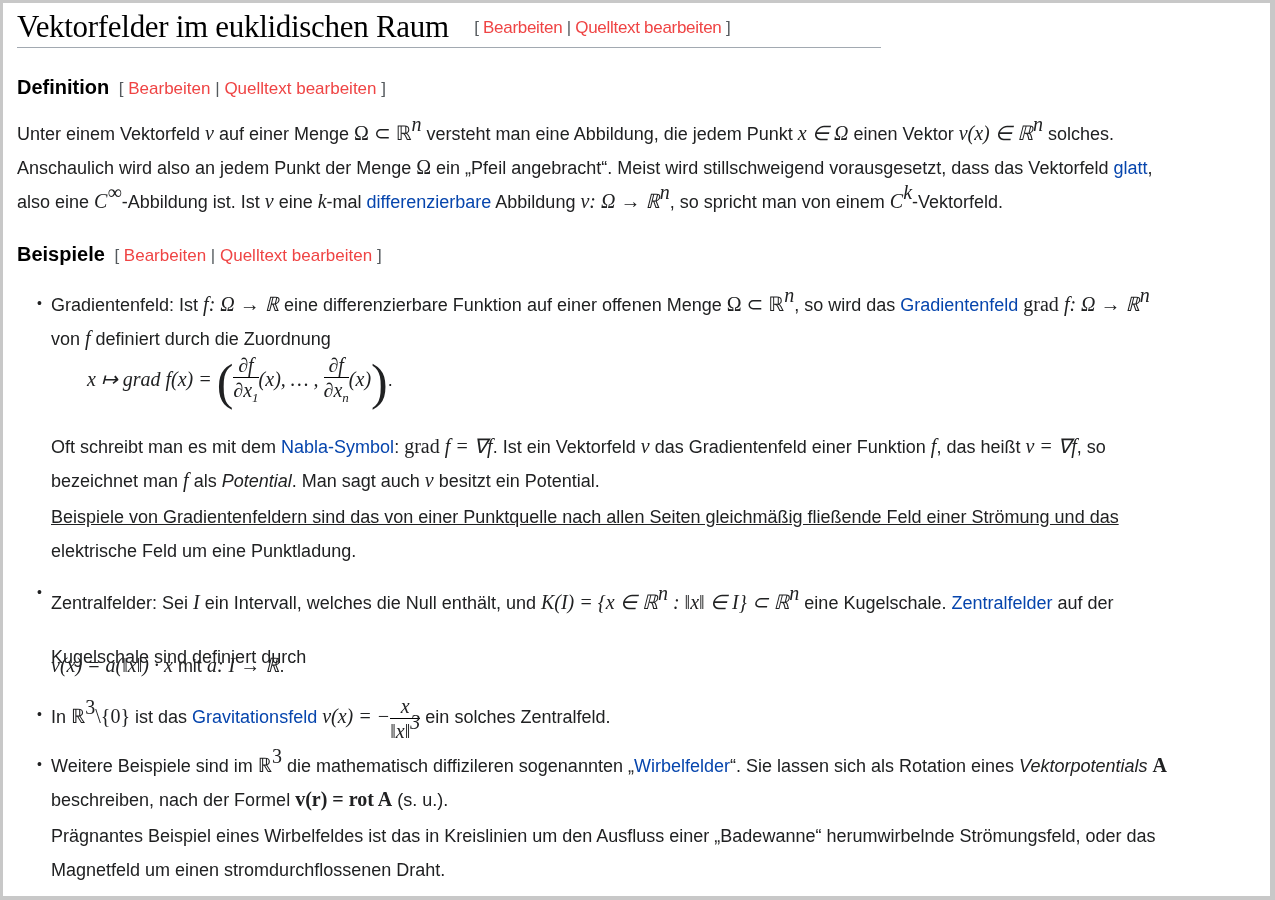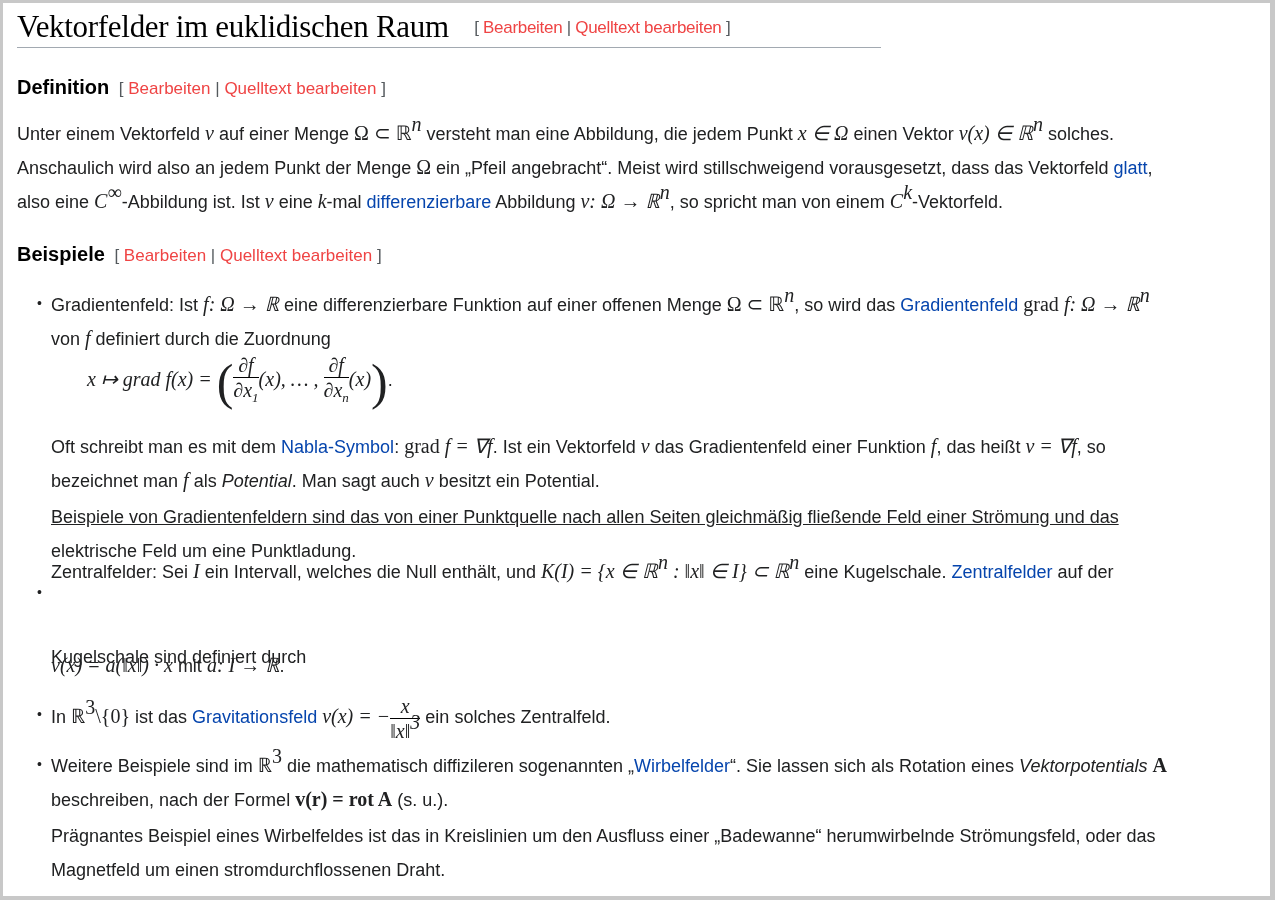--- a/index.html
+++ b/index.html
@@ -91,21 +91,21 @@
   <div class="p ind" style="top:426px;">
     <span>Oft schreibt man es mit dem </span><a href="#" class="lk">Nabla-Symbol</a><span>: </span><span class="mr">grad</span><span class="m"> f = ∇f</span><span>. Ist ein Vektorfeld </span><span class="m">v</span><span> das Gradientenfeld einer Funktion </span><span class="m">f</span><span>, das heißt </span><span class="m">v = ∇f</span><span>, so</span>
   </div>
   <div class="p ind" style="top:460px;">
     <span>bezeichnet man </span><span class="m">f</span><span> als </span><i>Potential</i><span>. Man sagt auch </span><span class="m">v</span><span> besitzt ein Potential.</span>
   </div>
   <div class="p ind" style="top:497px;text-decoration:underline;">Beispiele von Gradientenfeldern sind das von einer Punktquelle nach allen Seiten gleichmäßig fließende Feld einer Strömung und das</div>
   <div class="p ind" style="top:531px;text-align:center;">elektrische Feld um eine Punktladung.</div>
 
   <span class="bullet" style="top:581px;">•</span>
-  <div class="p ind" style="top:551px;text-align:center;">
+  <div class="p ind" style="top:582px;text-align:center;">
     <span>Zentralfelder: Sei </span><span class="m">I</span><span> ein Intervall, welches die Null enthält, und </span><span class="m">K(I) = {x ∈ ℝ</span><sup class="m">n</sup><span class="m"> : ‖x‖ ∈ I} ⊂ ℝ</span><sup class="m">n</sup><span> eine Kugelschale. </span><a href="#" class="lk">Zentralfelder</a><span> auf der</span>
   </div>
   <div class="p ind" style="top:637px;">Kugelschale sind definiert durch</div>
   <div class="p ind" style="top:645px;">
     <span class="m">v(x) = a(‖x‖) · x</span><span> mit </span><span class="m">a: I → ℝ</span><span>.</span>
   </div>
 
   <span class="bullet" style="top:703px;">•</span>
   <div class="p ind" style="top:686px; line-height:54px;">
     <span>In </span><span class="mr">ℝ</span><sup class="mr">3</sup><span class="mr">\{0}</span><span> ist das </span><a href="#" class="lk">Gravitationsfeld</a><span> </span><span class="m">v(x) = −</span><span class="frac"><span class="num m">x</span><span class="den m"><span>‖x‖</span><sup class="mr">3</sup></span></span><span> ein solches Zentralfeld.</span>

